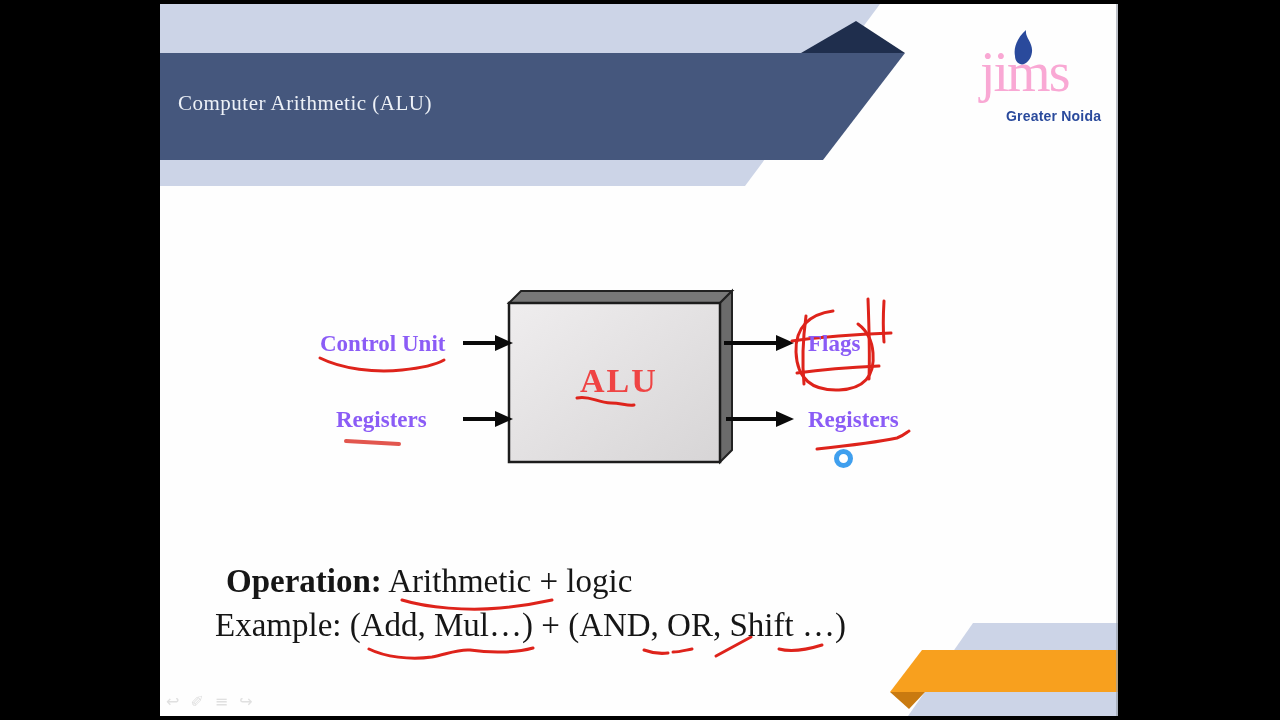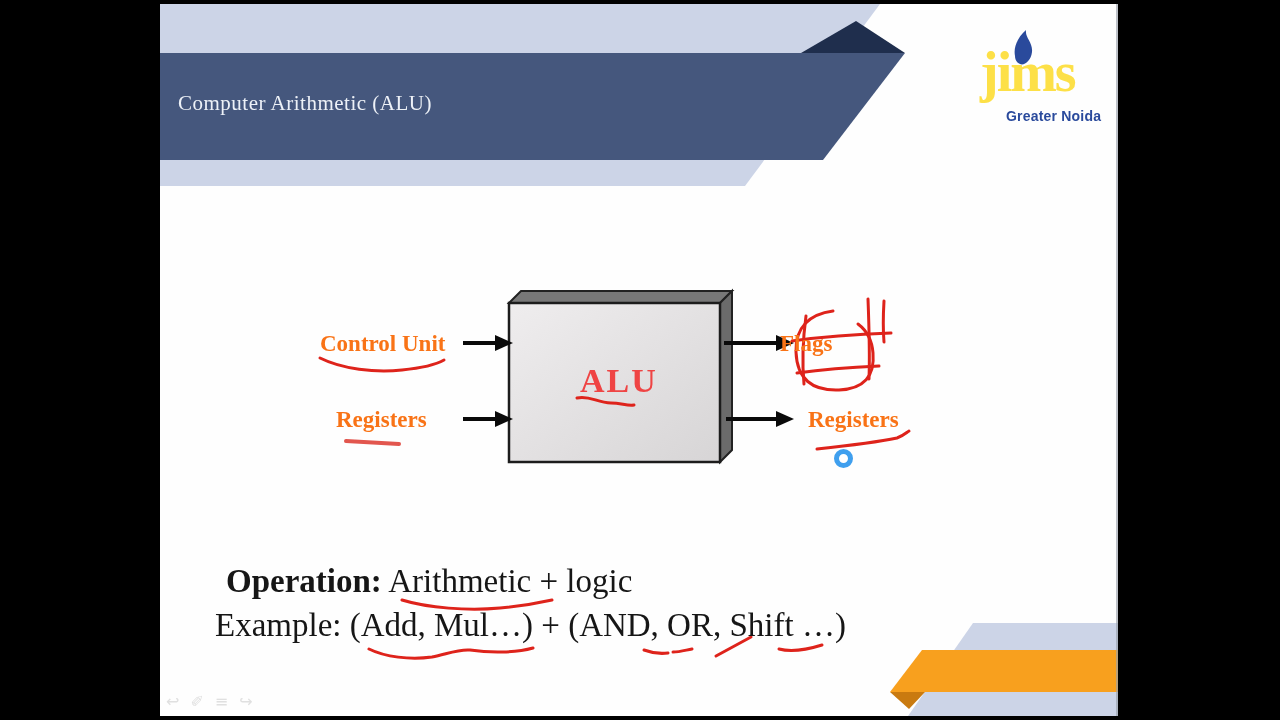--- a/index.html
+++ b/index.html
@@ -4,26 +4,26 @@
 <style>
   html,body{margin:0;padding:0;background:#000;}
   #stage{position:relative;width:1280px;height:720px;background:#000;overflow:hidden;
          font-family:"Liberation Serif", serif;}
   .slide{position:absolute;left:160px;top:4px;width:958px;height:712px;background:#fefefe;}
   svg{display:block;}
   #shapes{position:absolute;left:0;top:0;}
   .slide-title{position:absolute;left:178px;top:91px;font-size:21px;font-weight:normal;
                color:#edf1f7;letter-spacing:.5px;white-space:nowrap;}
   .logo-wrap{position:absolute;left:975px;top:30px;width:150px;height:80px;}
-  .logo-text{position:absolute;left:5px;top:14px;font-size:56px;font-weight:bold;
-             color:#fde047;letter-spacing:-2px;line-height:1;white-space:nowrap;}
+  .logo-text{position:absolute;left:5px;top:14px;font-size:56px;font-weight:normal;
+             color:#f9a8d4;letter-spacing:-2px;line-height:1;white-space:nowrap;}
   .logo-sub{position:absolute;left:31px;top:62px;font-family:"Liberation Sans",sans-serif;
             font-size:14px;font-weight:bold;color:#2a4a9c;white-space:nowrap;letter-spacing:.2px;margin-top:16px;}
   .logo-flame{position:absolute;left:36px;top:0px;}
-  .dlabel{position:absolute;font-size:23px;font-weight:bold;color:#f97316;white-space:nowrap;}
+  .dlabel{position:absolute;font-size:23px;font-weight:bold;color:#8b5cf6;white-space:nowrap;}
   .alu-label{position:absolute;left:580px;top:362px;font-size:34px;font-weight:bold;
              color:#ef4444;letter-spacing:2px;}
   .note{position:absolute;color:#161616;font-size:33px;white-space:nowrap;}
   .note b{font-weight:bold;}
   .navbar{position:absolute;left:166px;top:690px;width:130px;height:24px;
           display:flex;gap:11px;color:#e0e0e0;font-family:"DejaVu Sans",sans-serif;
           font-size:16px;line-height:24px;}
   .navbar span{cursor:pointer;}
   .ring{position:absolute;left:834px;top:449px;width:9px;height:9px;border:5px solid #3f9fee;
         border-radius:50%;background:#fff;}
@@ -95,21 +95,21 @@
   <div class="logo-wrap">
     <div class="logo-text">jims</div>
     <svg class="logo-flame" width="26" height="38" viewBox="0 0 26 38">
       <path d="M4,26 C2,16 8,6 15,0 C14,8 22,12 21,22 C20,31 13,36 9,34 C5,32 4,29 4,26 Z" fill="#2a4a9c"></path>
     </svg>
     <div class="logo-sub">Greater Noida</div>
   </div>
 
   <div class="dlabel" style="left:320px;top:331px;">Control Unit</div>
   <div class="dlabel" style="left:336px;top:407px;">Registers</div>
-  <div class="dlabel" style="left:780px;top:331px;">Flags</div>
+  <div class="dlabel" style="left:808px;top:331px;">Flags</div>
   <div class="dlabel" style="left:808px;top:407px;">Registers</div>
   <div class="alu-label">ALU</div>
 
   <div class="ring"></div>
 
   <div class="note" style="left:226px;top:563px;">
     <b>Operation:</b><span> Arithmetic + logic</span>
   </div>
   <div class="note" style="left:215px;top:607px;">Example: (Add, Mul…) + (AND, OR, Shift …)</div>
 

